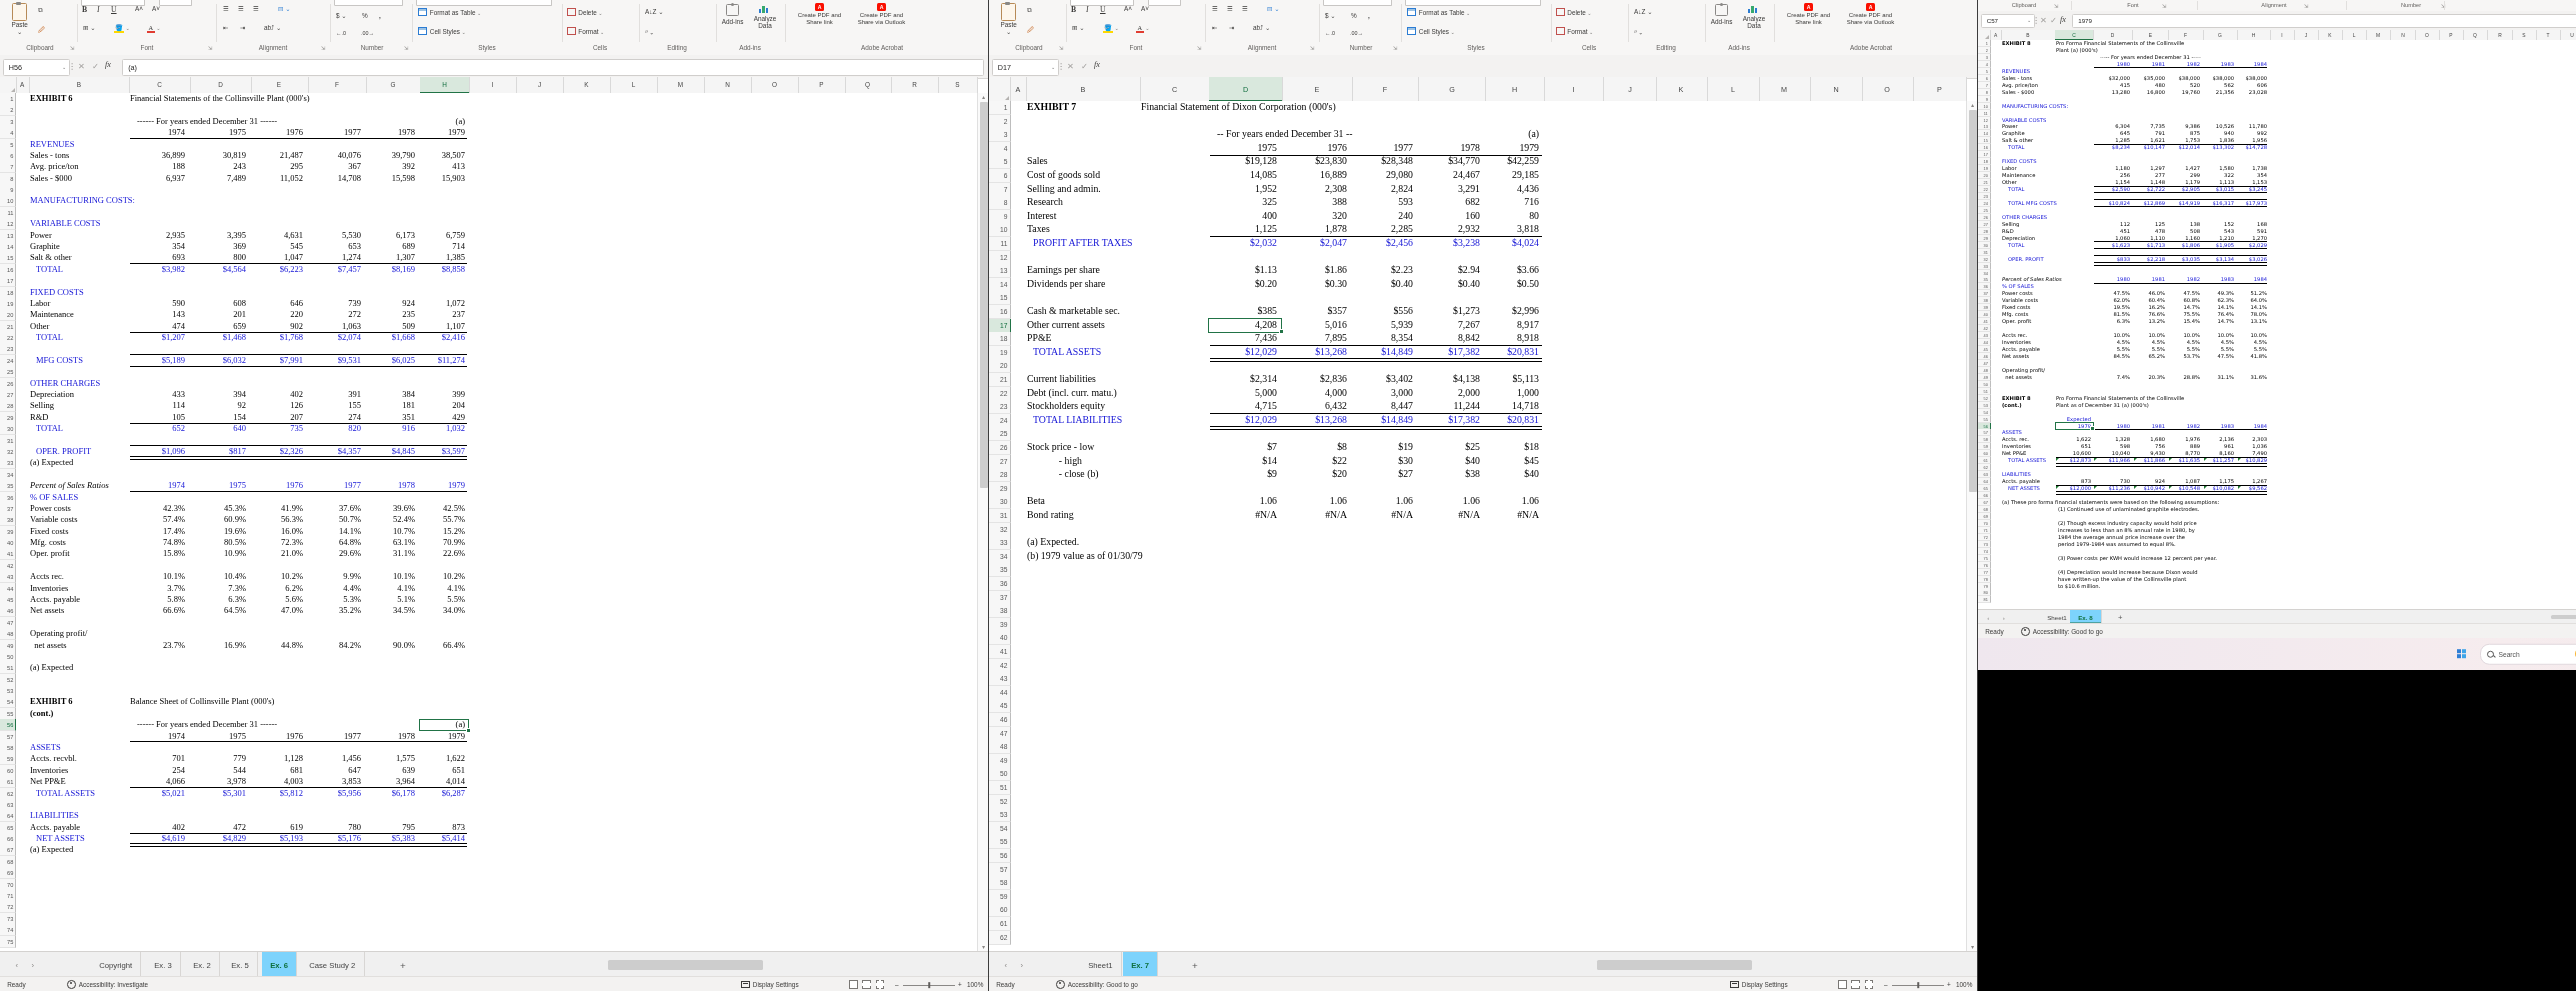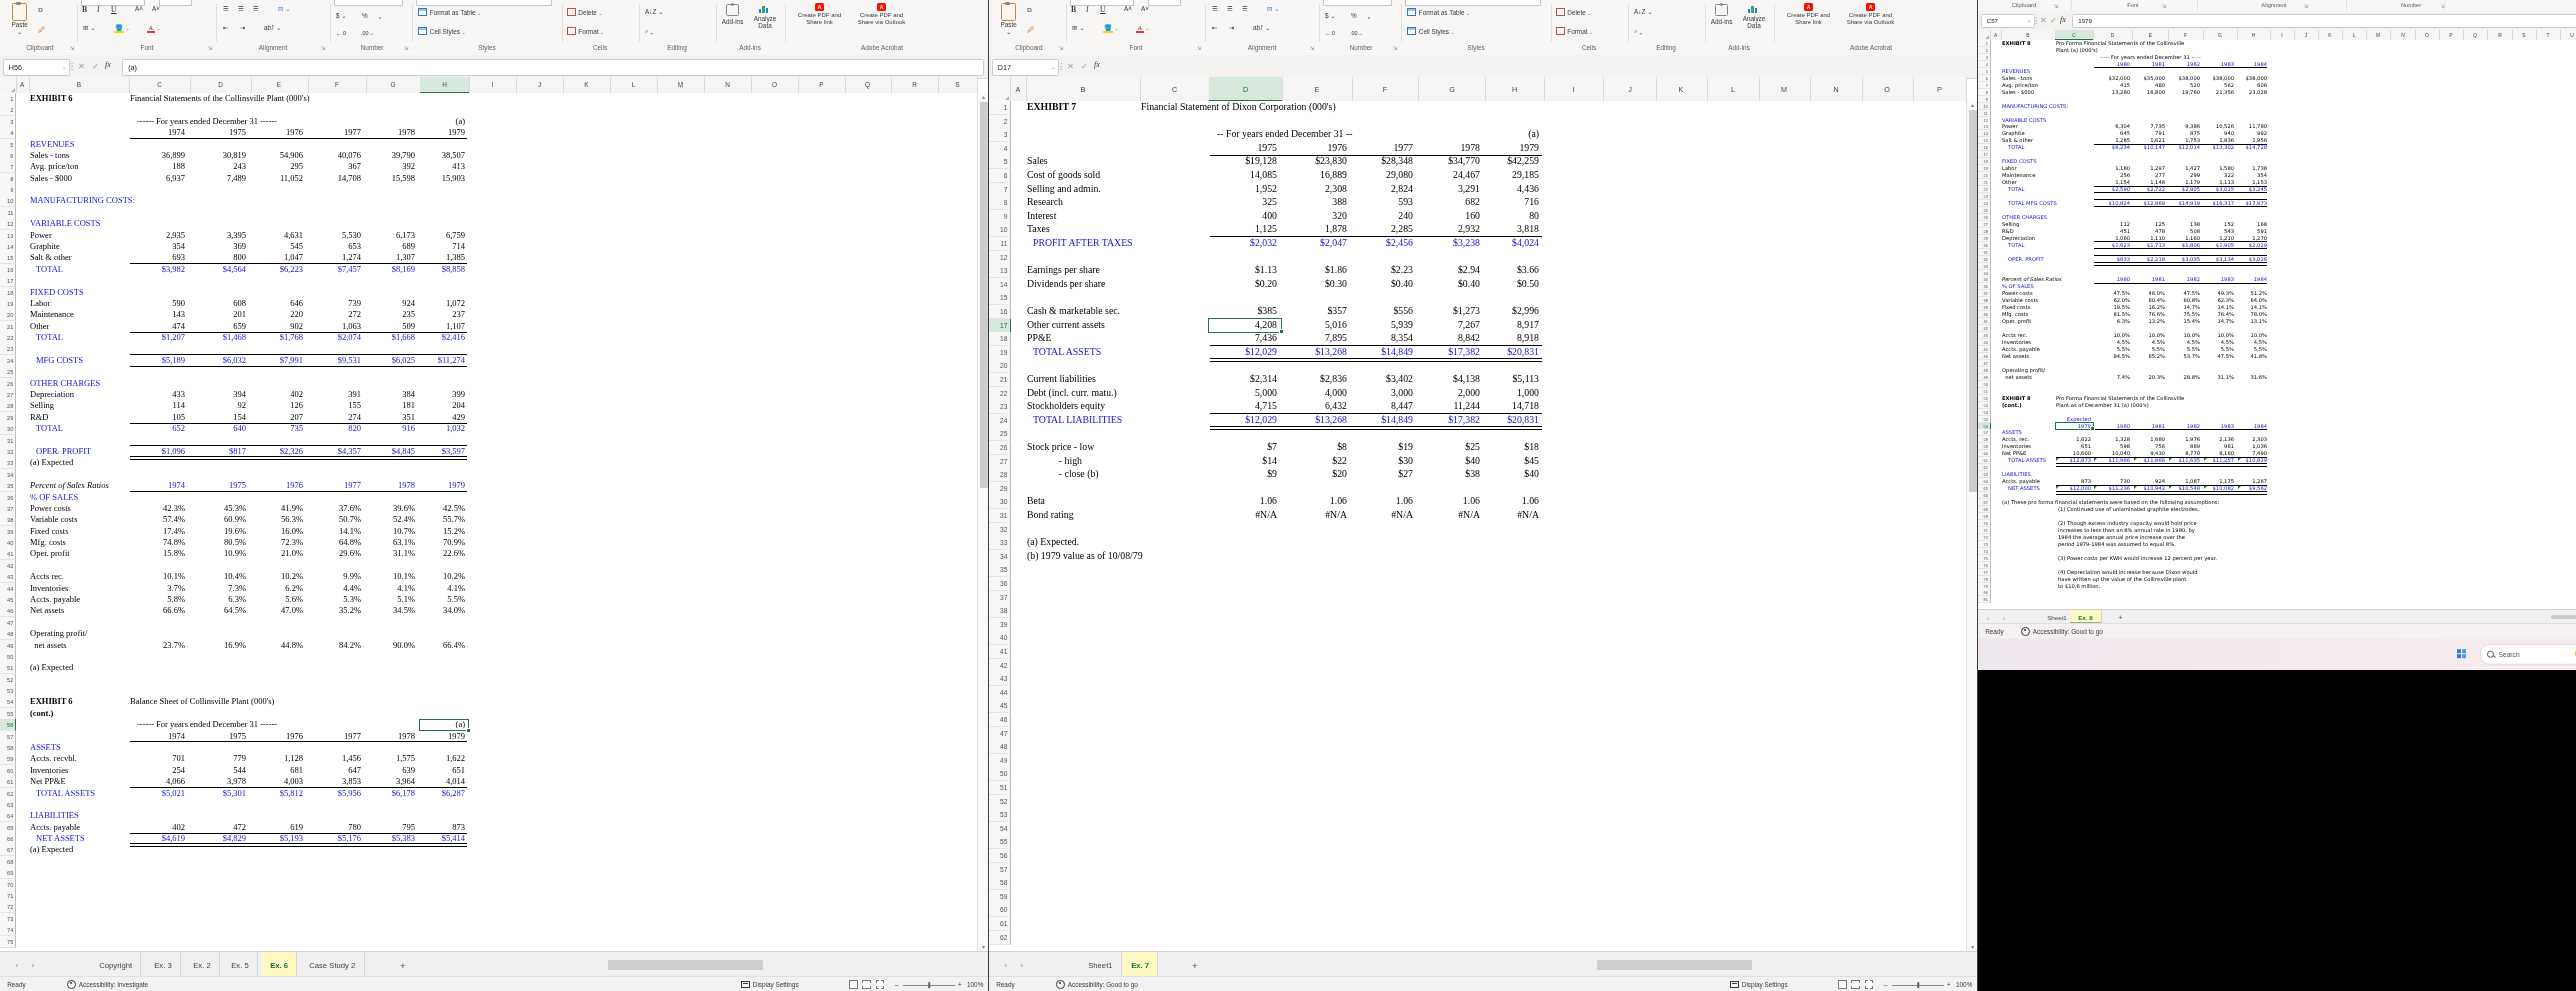--- a/index.html
+++ b/index.html
@@ -34,21 +34,21 @@
   .rule{position:absolute;}
   .flag{position:absolute;width:0;height:0;border-top:3.1px solid #1f7a33;border-right:3.1px solid transparent;}
   .selbox{position:absolute;border:1px solid #217346;}
   .selhandle{position:absolute;width:3.1px;height:3.1px;background:#217346;border:0.5px solid #fff;}
   .vsb{position:absolute;background:#fafafa;border-left:0.5px solid #e0e0e0;}
   .vsb-thumb{position:absolute;left:1.5px;right:1.5px;background:#cdcdcd;border-radius:1px;}
   .vsb-arrow{position:absolute;left:0;width:100%;text-align:center;color:#8a8886;font-size:5.2px;}
   .tabbar{position:absolute;left:0;background:#f0f0f0;border-top:0.5px solid #d4d2d0;}
   .tab{position:absolute;top:0;height:100%;display:flex;align-items:center;padding:0 8.2px;color:#444;
     border-right:0.5px solid #d8d6d4;white-space:nowrap;}
-  .tab.active{background:#fef9c3;color:#0e703e;font-weight:bold;box-shadow:inset 0 -1.5px 0 #217346;}
+  .tab.active{background:#7dd3fc;color:#0e703e;font-weight:bold;box-shadow:inset 0 -1.5px 0 #217346;}
   .tabnav{position:absolute;top:0;height:100%;display:flex;align-items:center;color:#8a8886;}
   .addsheet{position:absolute;top:0;height:100%;display:flex;align-items:center;color:#555;}
   .hsb{position:absolute;background:#f0f0f0;}
   .hsb-thumb{position:absolute;top:2.1px;bottom:2.1px;background:#cdcdcd;border-radius:1.5px;}
   .statusbar{position:absolute;left:0;background:#f3f2f1;border-top:0.5px solid #e1dfdd;color:#3b3a39;}
   .st-item{position:absolute;top:0;height:100%;display:flex;align-items:center;font-size:6.4px;white-space:nowrap;}
   .viewicon{display:inline-block;width:6.7px;height:6.2px;border:0.5px solid #797774;margin-right:4.6px;background:#fff;}
   .zoomtrack{position:absolute;top:50%;height:1px;background:#8a8886;}
   .zoomthumb{position:absolute;top:50%;transform:translate(-50%,-50%);width:1.5px;height:5.7px;background:#605e5c;}
   .acc-icon{display:inline-block;width:6.7px;height:6.7px;border:0.7px solid #3b3a39;border-radius:50%;position:relative;margin-right:3.1px;}
@@ -266,21 +266,21 @@
       <div class="cell-txt" style="left: 190px; top: 34px; height: 11.4px; font: 8.5px &quot;Liberation Serif&quot;, &quot;DejaVu Serif&quot;, serif; width: 56px; text-align: right; color: rgb(0, 0, 0);">1975</div>
       <div class="cell-txt" style="left: 250px; top: 34px; height: 11.4px; font: 8.5px &quot;Liberation Serif&quot;, &quot;DejaVu Serif&quot;, serif; width: 53px; text-align: right; color: rgb(0, 0, 0);">1976</div>
       <div class="cell-txt" style="left: 308px; top: 34px; height: 11.4px; font: 8.5px &quot;Liberation Serif&quot;, &quot;DejaVu Serif&quot;, serif; width: 53px; text-align: right; color: rgb(0, 0, 0);">1977</div>
       <div class="cell-txt" style="left: 366px; top: 34px; height: 11.4px; font: 8.5px &quot;Liberation Serif&quot;, &quot;DejaVu Serif&quot;, serif; width: 49px; text-align: right; color: rgb(0, 0, 0);">1978</div>
       <div class="cell-txt" style="left: 420px; top: 34px; height: 11.4px; font: 8.5px &quot;Liberation Serif&quot;, &quot;DejaVu Serif&quot;, serif; width: 45px; text-align: right; color: rgb(0, 0, 0);">1979</div>
       <div class="rule" style="left: 130px; width: 337px; top: 45px; border-top: 0.8px solid rgb(0, 0, 0);"></div>
       <div class="cell-txt" style="left: 30px; top: 46px; height: 11.4px; font: 8.5px &quot;Liberation Serif&quot;, &quot;DejaVu Serif&quot;, serif; color: rgb(21, 21, 214);">REVENUES</div>
       <div class="cell-txt" style="left: 30px; top: 57px; height: 11.4px; font: 8.5px &quot;Liberation Serif&quot;, &quot;DejaVu Serif&quot;, serif; color: rgb(0, 0, 0);">Sales - tons</div>
       <div class="cell-txt" style="left: 129px; top: 57px; height: 11.4px; font: 8.5px &quot;Liberation Serif&quot;, &quot;DejaVu Serif&quot;, serif; width: 56px; text-align: right; color: rgb(0, 0, 0);">36,899</div>
       <div class="cell-txt" style="left: 190px; top: 57px; height: 11.4px; font: 8.5px &quot;Liberation Serif&quot;, &quot;DejaVu Serif&quot;, serif; width: 56px; text-align: right; color: rgb(0, 0, 0);">30,819</div>
-      <div class="cell-txt" style="left: 250px; top: 57px; height: 11.4px; font: 8.5px &quot;Liberation Serif&quot;, &quot;DejaVu Serif&quot;, serif; width: 53px; text-align: right; color: rgb(0, 0, 0);">54,906</div>
+      <div class="cell-txt" style="left: 250px; top: 57px; height: 11.4px; font: 8.5px &quot;Liberation Serif&quot;, &quot;DejaVu Serif&quot;, serif; width: 53px; text-align: right; color: rgb(0, 0, 0);">21,487</div>
       <div class="cell-txt" style="left: 308px; top: 57px; height: 11.4px; font: 8.5px &quot;Liberation Serif&quot;, &quot;DejaVu Serif&quot;, serif; width: 53px; text-align: right; color: rgb(0, 0, 0);">40,076</div>
       <div class="cell-txt" style="left: 366px; top: 57px; height: 11.4px; font: 8.5px &quot;Liberation Serif&quot;, &quot;DejaVu Serif&quot;, serif; width: 49px; text-align: right; color: rgb(0, 0, 0);">39,790</div>
       <div class="cell-txt" style="left: 420px; top: 57px; height: 11.4px; font: 8.5px &quot;Liberation Serif&quot;, &quot;DejaVu Serif&quot;, serif; width: 45px; text-align: right; color: rgb(0, 0, 0);">38,507</div>
       <div class="cell-txt" style="left: 30px; top: 68px; height: 11.4px; font: 8.5px &quot;Liberation Serif&quot;, &quot;DejaVu Serif&quot;, serif; color: rgb(0, 0, 0);">Avg. price/ton</div>
       <div class="cell-txt" style="left: 129px; top: 68px; height: 11.4px; font: 8.5px &quot;Liberation Serif&quot;, &quot;DejaVu Serif&quot;, serif; width: 56px; text-align: right; color: rgb(0, 0, 0);">188</div>
       <div class="cell-txt" style="left: 190px; top: 68px; height: 11.4px; font: 8.5px &quot;Liberation Serif&quot;, &quot;DejaVu Serif&quot;, serif; width: 56px; text-align: right; color: rgb(0, 0, 0);">243</div>
       <div class="cell-txt" style="left: 250px; top: 68px; height: 11.4px; font: 8.5px &quot;Liberation Serif&quot;, &quot;DejaVu Serif&quot;, serif; width: 53px; text-align: right; color: rgb(0, 0, 0);">295</div>
       <div class="cell-txt" style="left: 308px; top: 68px; height: 11.4px; font: 8.5px &quot;Liberation Serif&quot;, &quot;DejaVu Serif&quot;, serif; width: 53px; text-align: right; color: rgb(0, 0, 0);">367</div>
       <div class="cell-txt" style="left: 366px; top: 68px; height: 11.4px; font: 8.5px &quot;Liberation Serif&quot;, &quot;DejaVu Serif&quot;, serif; width: 49px; text-align: right; color: rgb(0, 0, 0);">392</div>
       <div class="cell-txt" style="left: 420px; top: 68px; height: 11.4px; font: 8.5px &quot;Liberation Serif&quot;, &quot;DejaVu Serif&quot;, serif; width: 45px; text-align: right; color: rgb(0, 0, 0);">413</div>
@@ -905,21 +905,21 @@
       <div class="cell-txt" style="left: 363px; top: 394px; height: 13.6px; font: 9.8px &quot;Liberation Serif&quot;, &quot;DejaVu Serif&quot;, serif; width: 61px; text-align: right; color: rgb(0, 0, 0);">1.06</div>
       <div class="cell-txt" style="left: 430px; top: 394px; height: 13.6px; font: 9.8px &quot;Liberation Serif&quot;, &quot;DejaVu Serif&quot;, serif; width: 61px; text-align: right; color: rgb(0, 0, 0);">1.06</div>
       <div class="cell-txt" style="left: 496px; top: 394px; height: 13.6px; font: 9.8px &quot;Liberation Serif&quot;, &quot;DejaVu Serif&quot;, serif; width: 54px; text-align: right; color: rgb(0, 0, 0);">1.06</div>
       <div class="cell-txt" style="left: 38px; top: 408px; height: 13.6px; font: 9.8px &quot;Liberation Serif&quot;, &quot;DejaVu Serif&quot;, serif; color: rgb(0, 0, 0);">Bond rating</div>
       <div class="cell-txt" style="left: 220px; top: 408px; height: 13.6px; font: 9.8px &quot;Liberation Serif&quot;, &quot;DejaVu Serif&quot;, serif; width: 68px; text-align: right; color: rgb(0, 0, 0);">#N/A</div>
       <div class="cell-txt" style="left: 293px; top: 408px; height: 13.6px; font: 9.8px &quot;Liberation Serif&quot;, &quot;DejaVu Serif&quot;, serif; width: 65px; text-align: right; color: rgb(0, 0, 0);">#N/A</div>
       <div class="cell-txt" style="left: 363px; top: 408px; height: 13.6px; font: 9.8px &quot;Liberation Serif&quot;, &quot;DejaVu Serif&quot;, serif; width: 61px; text-align: right; color: rgb(0, 0, 0);">#N/A</div>
       <div class="cell-txt" style="left: 430px; top: 408px; height: 13.6px; font: 9.8px &quot;Liberation Serif&quot;, &quot;DejaVu Serif&quot;, serif; width: 61px; text-align: right; color: rgb(0, 0, 0);">#N/A</div>
       <div class="cell-txt" style="left: 496px; top: 408px; height: 13.6px; font: 9.8px &quot;Liberation Serif&quot;, &quot;DejaVu Serif&quot;, serif; width: 54px; text-align: right; color: rgb(0, 0, 0);">#N/A</div>
       <div class="cell-txt" style="left: 38px; top: 435px; height: 13.6px; font: 9.8px &quot;Liberation Serif&quot;, &quot;DejaVu Serif&quot;, serif; color: rgb(0, 0, 0);">(a) Expected.</div>
-      <div class="cell-txt" style="left: 38px; top: 449px; height: 13.6px; font: 9.8px &quot;Liberation Serif&quot;, &quot;DejaVu Serif&quot;, serif; color: rgb(0, 0, 0);">(b) 1979 value as of 10/08/79</div>
+      <div class="cell-txt" style="left: 38px; top: 449px; height: 13.6px; font: 9.8px &quot;Liberation Serif&quot;, &quot;DejaVu Serif&quot;, serif; color: rgb(0, 0, 0);">(b) 1979 value as of 01/30/79</div>
       <div class="selbox" style="left: 219px; top: 217px; width: 72px; height: 12.6px;"></div>
       <div class="selhandle" style="left: 290px; top: 228px;"></div>
     </div>
     <div class="vsb" style="left: 977px; top: 101px; width: 11.3px; height: 850px;">
       <div class="vsb-arrow" style="top: 1px;">▲</div>
       <div class="vsb-arrow" style="bottom: 1px;">▼</div>
       <div class="vsb-thumb" style="top: 9.3px; height: 382px;"></div>
     </div>
     <div class="tabbar" style="top: 951px; height: 26px; width: 100%;">
       <div class="tabnav" style="left: 15.5px; font-size: 7.7px;">

